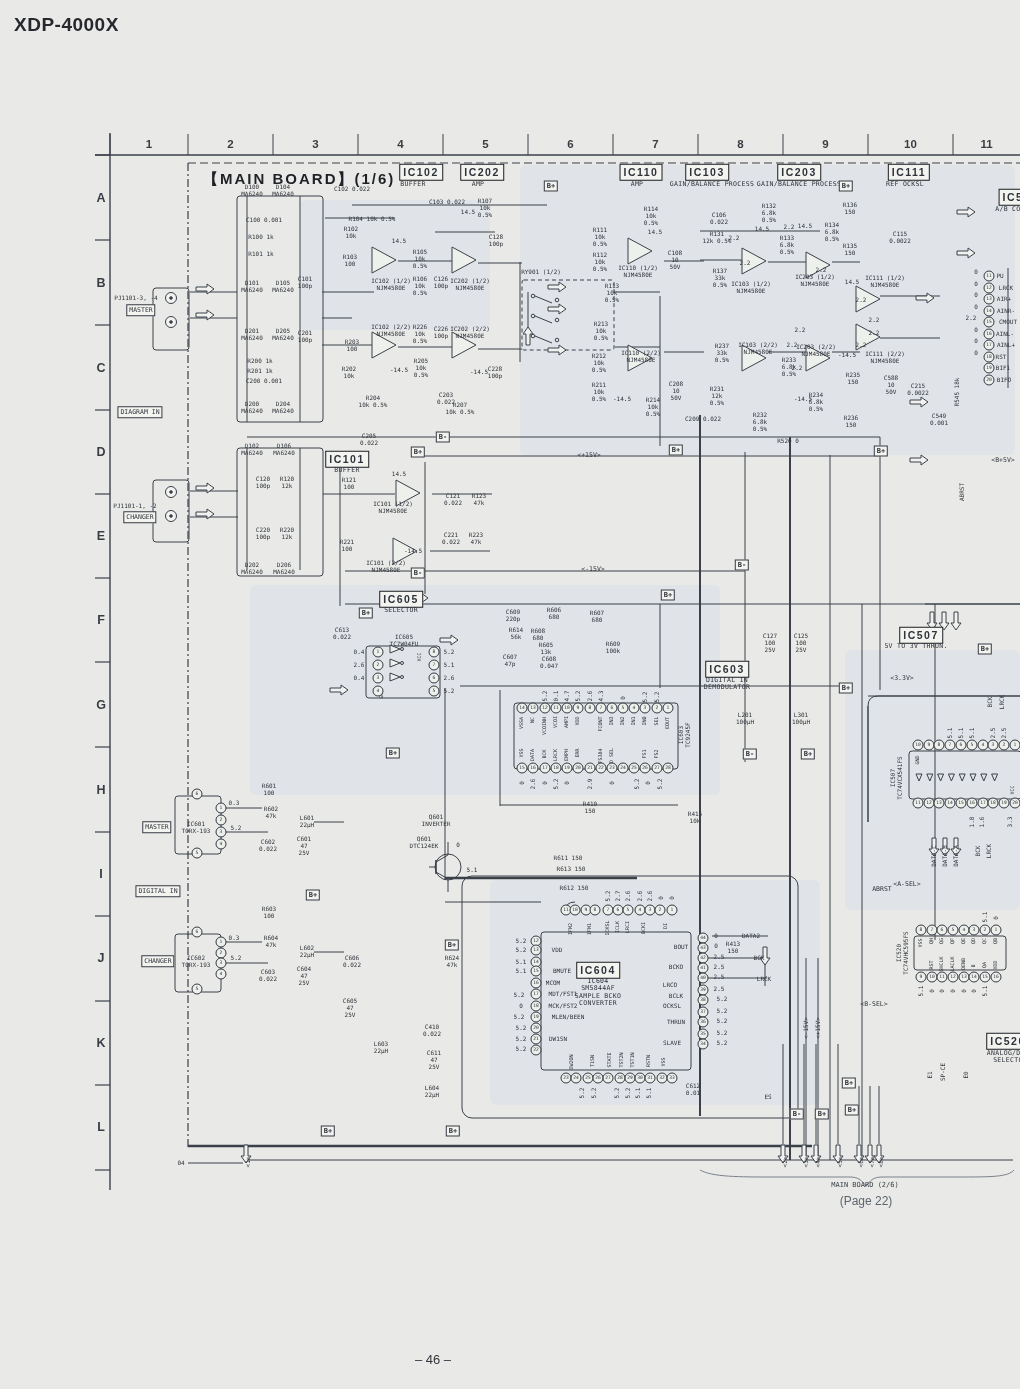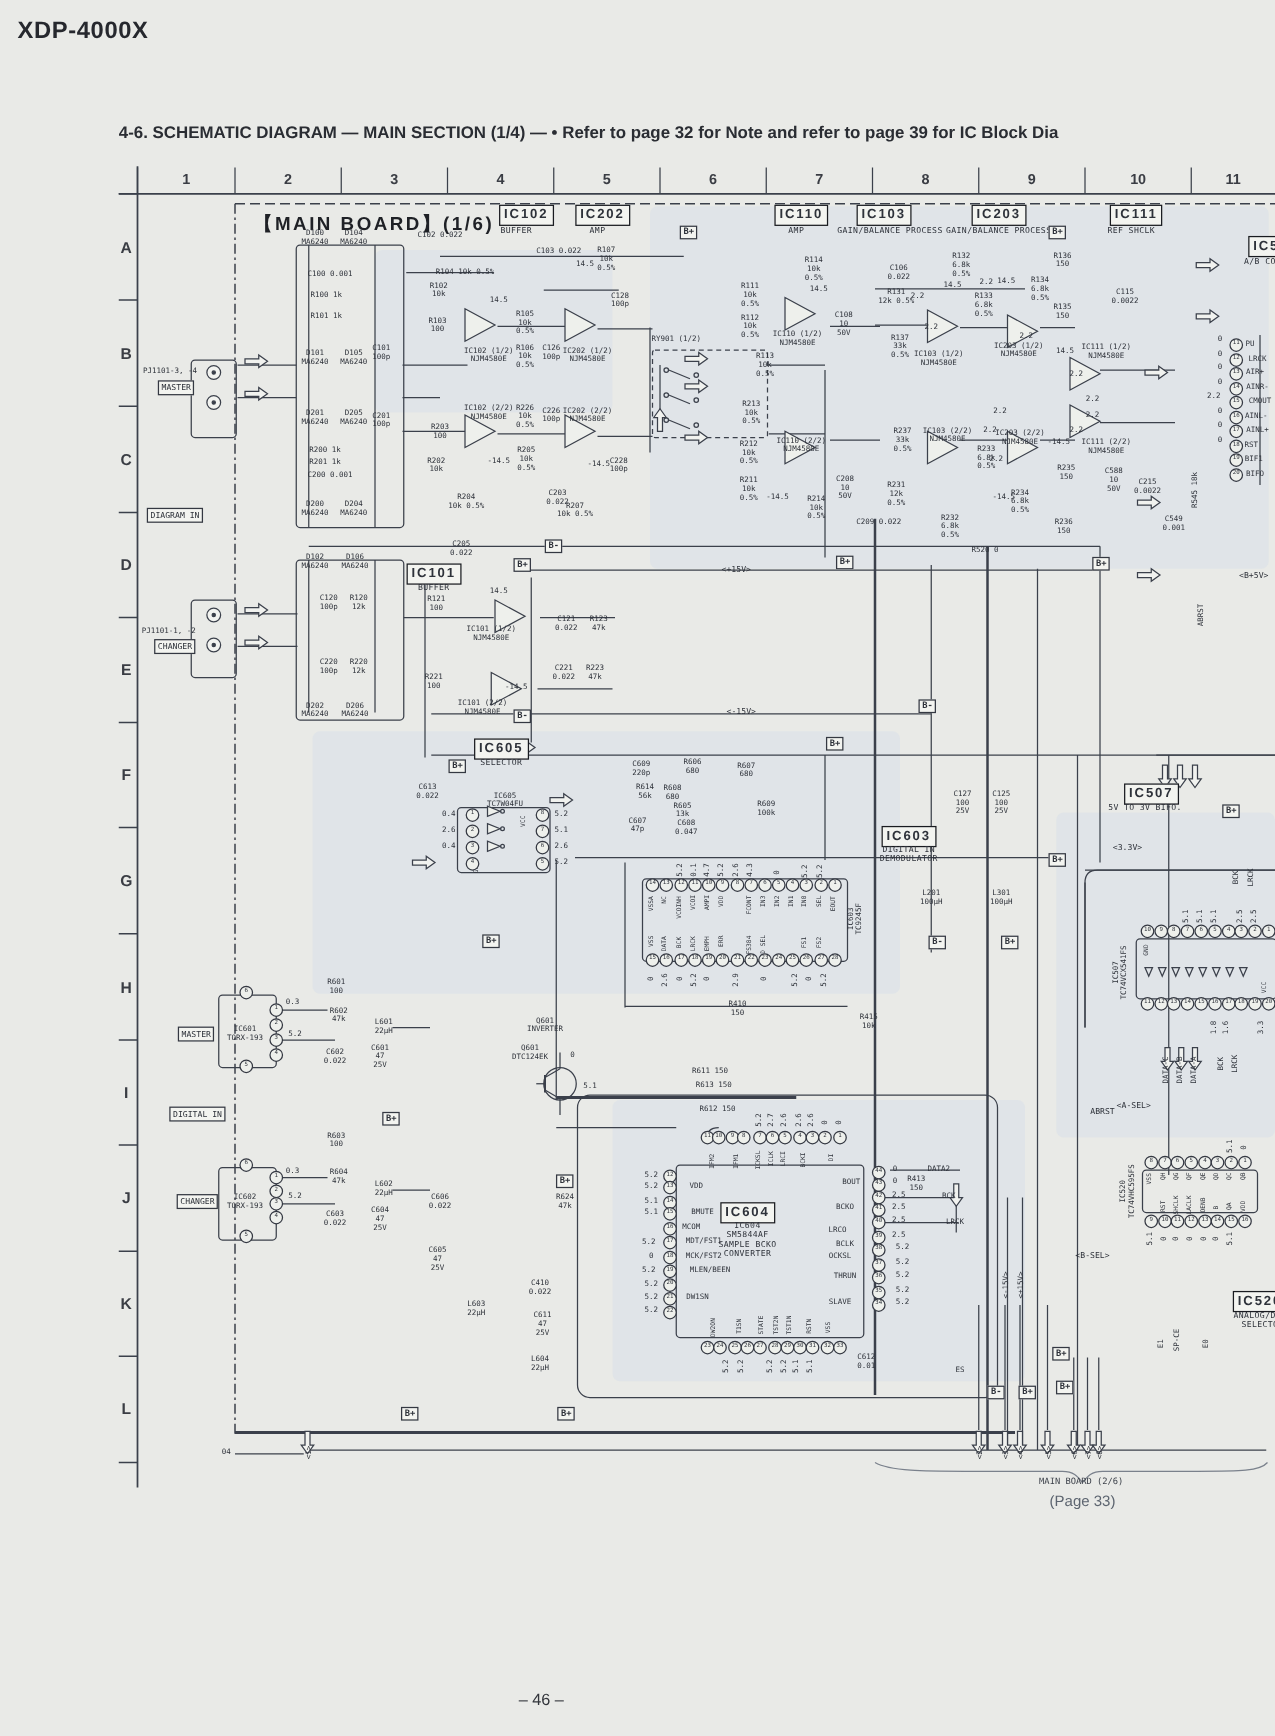--- a/index.html
+++ b/index.html
@@ -28,24 +28,20 @@
   .vtagv{font-size:6px;transform:translate(-50%,-50%) rotate(-90deg);}
   .footref{position:absolute;transform:translate(-50%,0);font:7px "DejaVu Sans Mono",monospace;color:#3c414a;}
   .footpage{position:absolute;transform:translate(-50%,0);font-size:12px;color:#5d6570;}
   .pagenum{position:absolute;transform:translate(-50%,0);font-size:13px;color:#33363c;}
 </style>
 </head>
 <body>
 
 <div class="page">
   <div class="model">XDP-4000X</div>
-  <div class="heading">
-    <span>4-6. SCHEMATIC DIAGRAM — MAIN SECTION (1/4) —</span>
-    <span>• Refer to page 32 for Note and refer to page 39 for IC Block Dia</span>
-  </div>
 
   <div class="canvas">
     <div class="tint" style="left:520px;top:165px;width:495px;height:290px"></div>
     <div class="tint" style="left:250px;top:585px;width:470px;height:210px"></div>
     <div class="tint" style="left:490px;top:880px;width:330px;height:225px"></div>
     <div class="tint" style="left:845px;top:650px;width:175px;height:260px"></div>
     <div class="tint" style="left:300px;top:200px;width:190px;height:130px"></div>
 
     <svg class="lines" id="svg-lines" width="1020" height="1389">
         <line x1="95" y1="155" x2="1020" y2="155" stroke="#3b404b" stroke-width="1.4"></line>
@@ -298,27 +294,27 @@
         <span class="ann ic" style="left: 401px; top: 599px;">IC605</span>
         <span class="ann ic" style="left: 727px; top: 669px;">IC603</span>
         <span class="ann ic" style="left: 921px; top: 635px;">IC507</span>
         <span class="ann ic" style="left: 598px; top: 970px;">IC604</span>
         <span class="ann ic" style="left: 1008px; top: 1041px;">IC520</span>
         <span class="ann sub" style="left: 413px; top: 185px;">BUFFER</span>
         <span class="ann sub" style="left: 478px; top: 185px;">AMP</span>
         <span class="ann sub" style="left: 637px; top: 185px;">AMP</span>
         <span class="ann sub" style="left: 712px; top: 185px;">GAIN/BALANCE PROCESS</span>
         <span class="ann sub" style="left: 799px; top: 185px;">GAIN/BALANCE PROCESS</span>
-        <span class="ann sub" style="left: 905px; top: 185px;">REF SHCLK</span>
+        <span class="ann sub" style="left: 905px; top: 185px;">REF OCKSL</span>
         <span class="ann sub" style="left: 1010px; top: 210px;">A/B CON</span>
         <span class="ann sub" style="left: 347px; top: 471px;">BUFFER</span>
         <span class="ann sub" style="left: 401px; top: 611px;">SELECTOR</span>
         <span class="ann sub" style="left: 727px; top: 684px;">DIGITAL IN
 DEMODULATOR</span>
-        <span class="ann sub" style="left: 916px; top: 647px;">5V TO 3V BIFO.</span>
+        <span class="ann sub" style="left: 916px; top: 647px;">5V TO 3V THRUN.</span>
         <span class="ann sub" style="left: 598px; top: 985px;">IC604
 SM5844AF</span>
         <span class="ann sub" style="left: 598px; top: 1000px;">SAMPLE BCKO
 CONVERTER</span>
         <span class="ann sub" style="left: 1010px; top: 1057px;">ANALOG/DIGI
 SELECTOR</span>
         <span class="ann flag" style="left: 551px; top: 186px;">B+</span>
         <span class="ann flag" style="left: 846px; top: 186px;">B+</span>
         <span class="ann flag" style="left: 443px; top: 437px;">B-</span>
         <span class="ann flag" style="left: 418px; top: 452px;">B+</span>
@@ -1012,16 +1008,16 @@
         <span class="ann vtagv" style="left: 785px; top: 1162px;">&lt;2&gt;</span>
         <span class="ann vtagv" style="left: 806px; top: 1162px;">&lt;3&gt;</span>
         <span class="ann vtagv" style="left: 818px; top: 1162px;">&lt;4&gt;</span>
         <span class="ann vtagv" style="left: 840px; top: 1162px;">&lt;5&gt;</span>
         <span class="ann vtagv" style="left: 861px; top: 1162px;">&lt;6&gt;</span>
         <span class="ann vtagv" style="left: 872px; top: 1162px;">&lt;7&gt;</span>
         <span class="ann vtagv" style="left: 881px; top: 1162px;">&lt;8&gt;</span>
       </div>
 
     <div class="footref" style="left:865px;top:1181px">MAIN BOARD (2/6)</div>
-    <div class="footpage" style="left:866px;top:1194px">(Page 33)</div>
+    <div class="footpage" style="left:866px;top:1194px">(Page 22)</div>
     <div class="pagenum" style="left:433px;top:1352px">– 46 –</div>
   </div>
 </div>
 
 </body></html>

